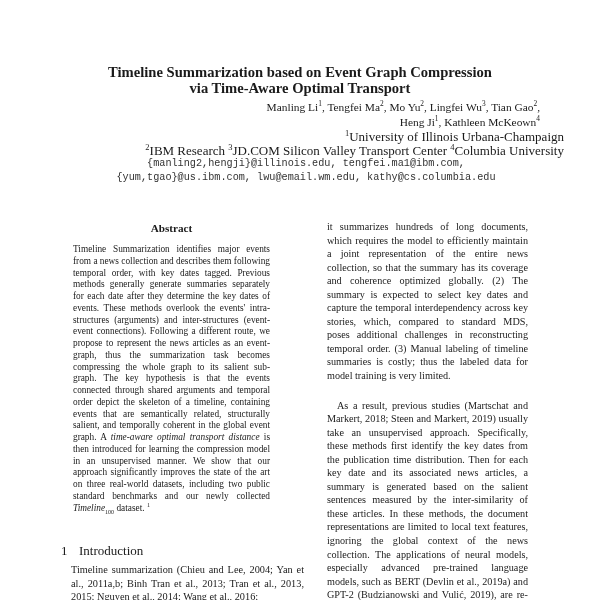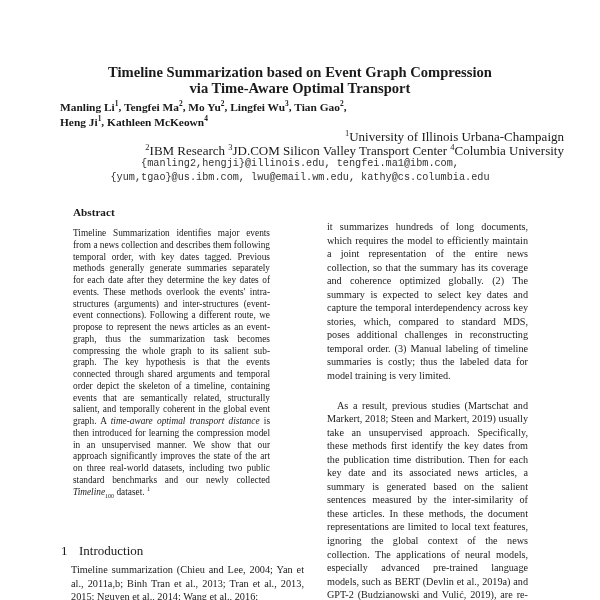--- a/index.html
+++ b/index.html
@@ -1,23 +1,23 @@
 <!DOCTYPE html>
 <html><head>
 <meta charset="utf-8">
 <style>
   html, body { margin:0; padding:0; background:#ffffff; }
   body { width:600px; height:600px; overflow:hidden; position:relative; font-family:"Liberation Serif", "DejaVu Serif", serif; color:#1a1a1a; }
   .page { position:absolute; left:0; top:0; width:600px; height:568px; }
   .title { position:absolute; left:60px; width:480px; top:64px; text-align:center; font-weight:bold; font-size:14.6px; line-height:16px; }
-  .authors { position:absolute; left:60px; width:480px; top:100px; text-align:left; font-weight:bold; font-size:11.4px; line-height:15px; }
+  .authors { position:absolute; left:60px; width:480px; top:100px; text-align:right; font-weight:normal; font-size:11.4px; line-height:15px; }
   .affil { position:absolute; left:44px; width:520px; top:130px; text-align:right; font-size:13px; line-height:14px; }
-  .emails { position:absolute; left:30px; width:540px; top:157px; text-align:center; font-family:"Liberation Mono", "DejaVu Sans Mono", monospace; font-size:10.2px; line-height:14px; color:#333; }
+  .emails { position:absolute; left:36px; width:540px; top:157px; text-align:center; font-family:"Liberation Mono", "DejaVu Sans Mono", monospace; font-size:10.2px; line-height:14px; color:#333; }
   .col-left { position:absolute; left:73px; width:197px; top:206px; }
-  .abs-head { font-weight:bold; font-size:11.2px; margin-bottom:10px; }
+  .abs-head { text-align:center; font-weight:bold; font-size:11.2px; margin-bottom:10px;margin-top:16px; }
   .abs-text { font-size:9.3px; line-height:11.75px; text-align:justify; hyphens:manual; }
   .abs-text i { font-style:italic;margin-top:26px; }
   .intro-head { position:absolute; left:61px; top:543px; font-weight:normal; font-size:13px; }
   .intro-head .num { display:inline-block; width:18px; }
   .intro-text { position:absolute; left:71px; width:233px; top:563px; font-size:10.3px; line-height:13.5px; text-align:justify; }
   .col-right { position:absolute; left:311px; width:233px; top:204px; font-size:10.2px; line-height:13.55px; text-align:justify; }
   .col-right p { margin:16px; }
   .col-right p.indent { text-indent:10px; margin-top:6px; }
   sup { font-size:65%; line-height:0; vertical-align:super; }
   sub { font-size:65%; line-height:0; }

